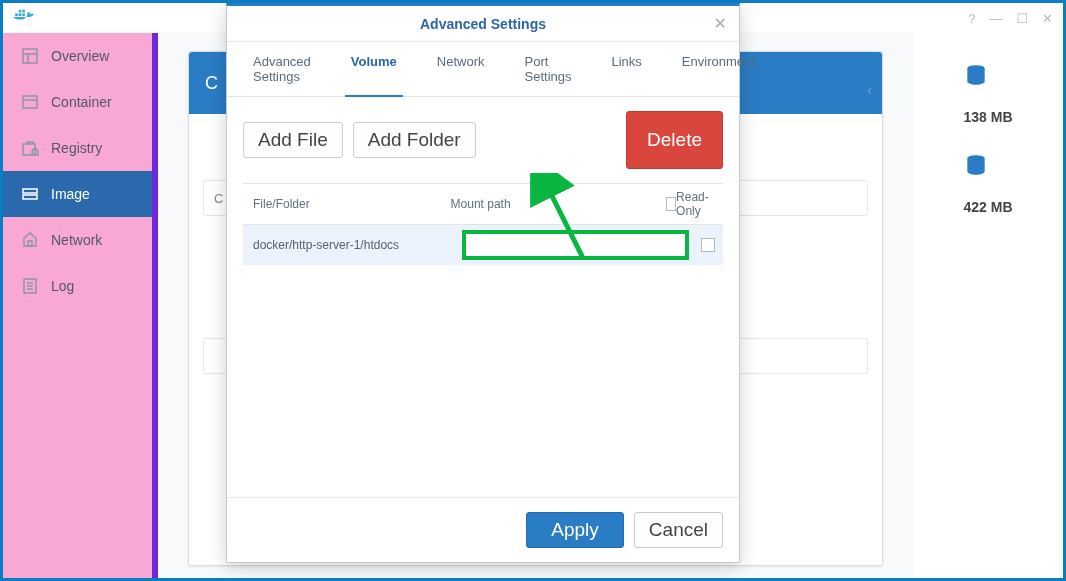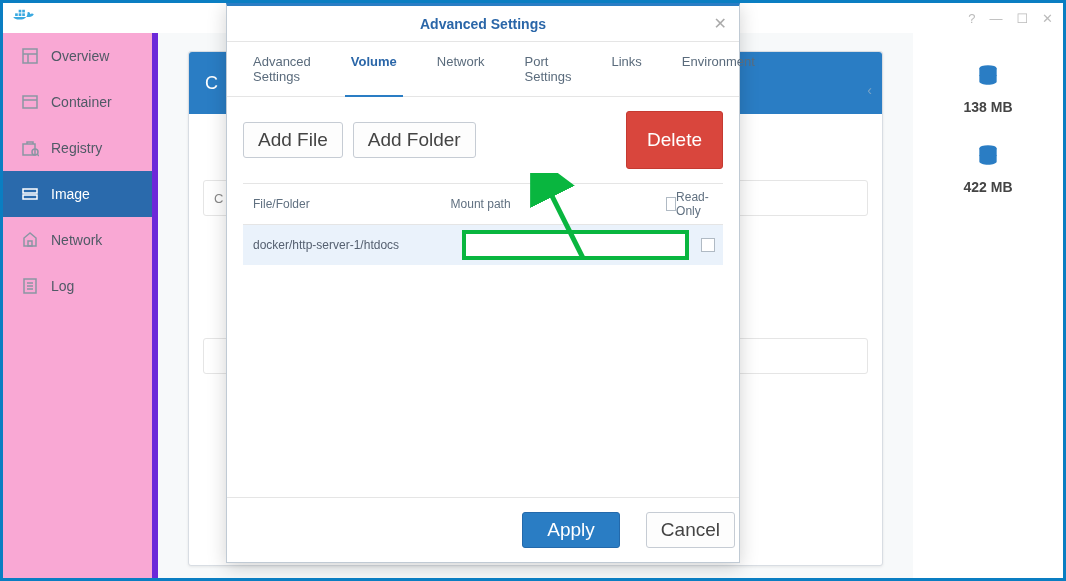--- a/index.html
+++ b/index.html
@@ -20,21 +20,21 @@
     
     .content { flex: 1; position: relative; background: #f7f9fa; }
     
     .bg-window { position: absolute; left: 30px; top: 18px; right: 30px; bottom: 12px; background: #fff; border: 1px solid #d8dde3; border-radius: 3px; box-shadow: 0 1px 3px rgba(0,0,0,0.08); }
     .bg-header { height: 62px; background: #2a7dc4; border-radius: 3px 3px 0 0; display:flex; align-items:center; padding:0 16px; color:#fff; font-size:18px; }
     .bg-body { padding: 10px 14px; }
     .bg-row { height: 36px; border: 1px solid #e5e5e5; border-radius: 3px; margin-bottom: 10px; display:flex; align-items:center; padding:0 10px; color:#888; font-size:13px; }
     .bg-next { position: absolute; top: 30px; right: 10px; color: #7aa4c6; font-size: 14px; }
     
     .info-col { width: 150px; padding: 30px 10px; display: flex; flex-direction: column; align-items: center; gap: 28px; }
-    .info-item { display: flex; flex-direction: column; align-items: center; gap: 6px; }
+    .info-item { display: flex; flex-direction: column; align-items: flex-start; gap: 16px; }
     .db-icon { color: #2a7dc4; }
     .info-size { font-size: 14px; font-weight: 600; color: #444; }
     
     
     .modal { position: absolute; left: 223px; top: 0; width: 514px; height: 560px; background: #fff; border: 1px solid #c0cad4; box-shadow: 0 4px 18px rgba(0,0,0,0.18); border-top: 3px solid #2a7dc4; z-index: 20; display: flex; flex-direction: column; }
     .modal-header { height: 36px; display: flex; align-items: center; justify-content: center; position: relative; border-bottom: 1px solid #e5e5e5; }
     .modal-title { font-size: 14px; font-weight: 600; color: #2a66a8; }
     .modal-close { position: absolute; right: 12px; top: 8px; color: #aaa; font-size: 16px; cursor: pointer; }
     
     .modal-tabs { display: flex; border-bottom: 1px solid #e5e5e5; padding: 0 6px; }
@@ -51,21 +51,21 @@
     .vol-head { display: flex; align-items: center; border-top: 1px solid #e5e5e5; border-bottom: 1px solid #e5e5e5; font-size: 12px; color: #607080; }
     .col-file { width: 215px; padding: 6px 10px; }
     .col-mount { width: 235px; padding: 6px 10px; }
     .col-ro { flex: 1; padding: 6px 10px; display: flex; align-items: center; gap: 0; }
     .vol-row { display: flex; align-items: center; background: #eaf2fb; font-size: 12px; color: #556070; min-height: 40px; }
     .vol-row .col-mount { padding: 4px; }
     .mount-input { width: 100%; height: 30px; border: 4px solid #09b63f; outline: none; padding: 0 6px; font-size: 13px; background: #fff; }
     .ro-check { width: 14px; height: 14px; border: 1px solid #b0bac4; background: #fff; display: inline-block; }
     .col-ro-row { flex: 1; display: flex; justify-content: center; align-items: center; }
     
-    .modal-footer { margin-top: auto; padding: 14px 4px; border-top: 1px solid #e5e5e5; display: flex; justify-content: flex-end; gap: 26px; }
+    .modal-footer { margin-top: auto; padding: 14px 16px; border-top: 1px solid #e5e5e5; display: flex; justify-content: flex-end; gap: 10px; }
     
     
     .arrow { position: absolute; left: 525px; top: 170px; z-index: 30; pointer-events: none; }
   </style>
 </head>
 <body>
 
 <div class="titlebar">
   <div class="titlebar-left">
     <span class="whale">

